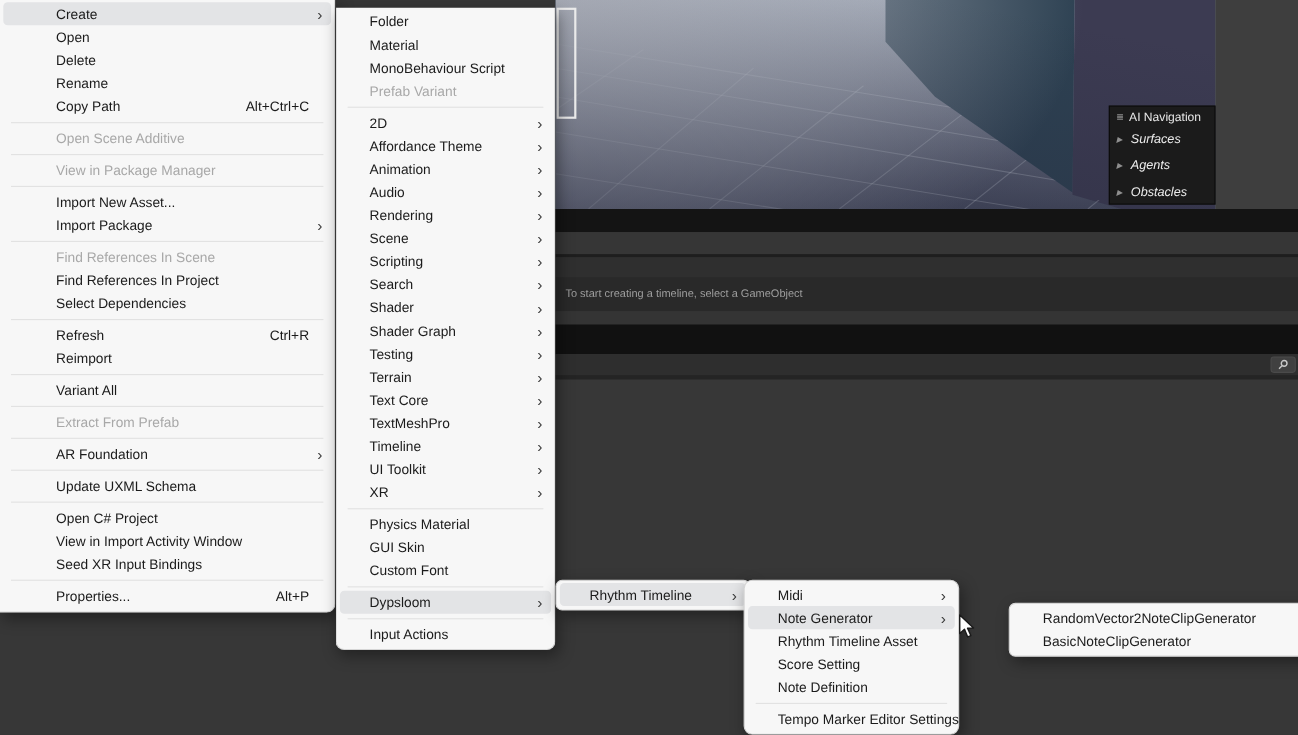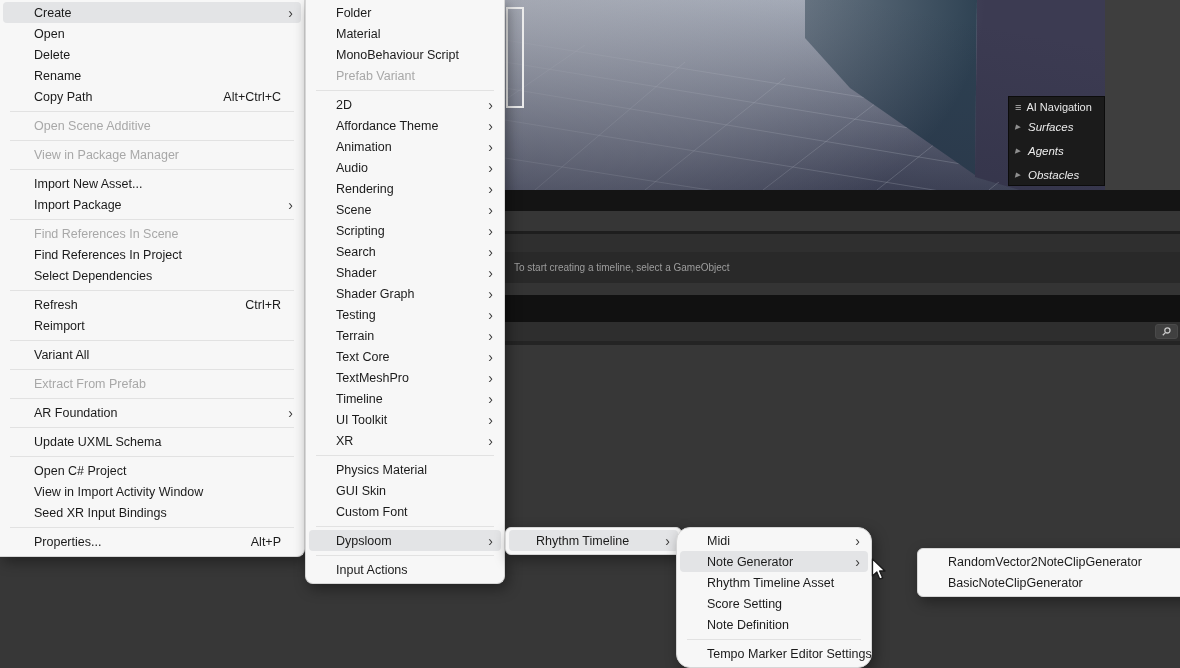--- a/index.html
+++ b/index.html
@@ -40,29 +40,29 @@
   .ai-item{display:flex;align-items:center;height:24px;gap:4px;font-style:italic;}
   .ai-tri{color:#8f8f8f;font-size:7px;width:9px;}
   .ai-item span.lbl{color:#ececec;font-size:11.5px;}
   
   .menu{
     position:absolute;background:#f7f7f7;border:1px solid #d6d6d6;box-sizing:border-box;
     box-shadow:3px 5px 14px rgba(0,0,0,0.38);
     padding:2px 0 3px 0;z-index:10;color:#1b1b1b;font-size:12.5px;
   }
   .menu1{left:0;top:0;width:305px;border-left:none;border-top:none;border-radius:0 0 8px 0;padding-bottom:4px;}
-  .menu2{left:305px;top:0;width:200px;border-top:none;border-radius:0 0 8px 8px;}
+  .menu2{left:305px;top:7px;width:200px;border-top:none;border-radius:0 0 8px 8px;}
   .menu3{left:505px;top:527px;width:177px;border-radius:6px;}
-  .menu4{left:676px;top:527px;width:196px;border-radius:14px;}
+  .menu4{left:676px;top:527px;width:196px;border-radius:8px;}
   .menu5{left:917px;top:548px;width:312px;border-radius:6px;z-index:11;}
   .mi{
     display:flex;align-items:center;height:21px;margin:0 3px;border-radius:4px;
     padding:0 8px 0 27px;white-space:nowrap;cursor:default;
   }
-  .menu1 .mi{padding-left:31px;}
+  .menu1 .mi{padding-left:48px;}
   .mi .lbl{flex:1;}
   .mi .sc{margin-right:12px;color:#1b1b1b;}
   .mi .ar{width:8px;text-align:right;color:#3c3c3c;font-size:14px;line-height:14px;}
   .mi.hl{background:#e3e4e6;}
   .mi.dis .lbl,.mi.dis .sc{color:#a8a8a8;}
   .sep{height:1px;background:#e2e2e2;margin:3.5px 10px;}
   
   .cursor{position:absolute;left:871px;top:558px;z-index:30;}
 </style>
 </head>

